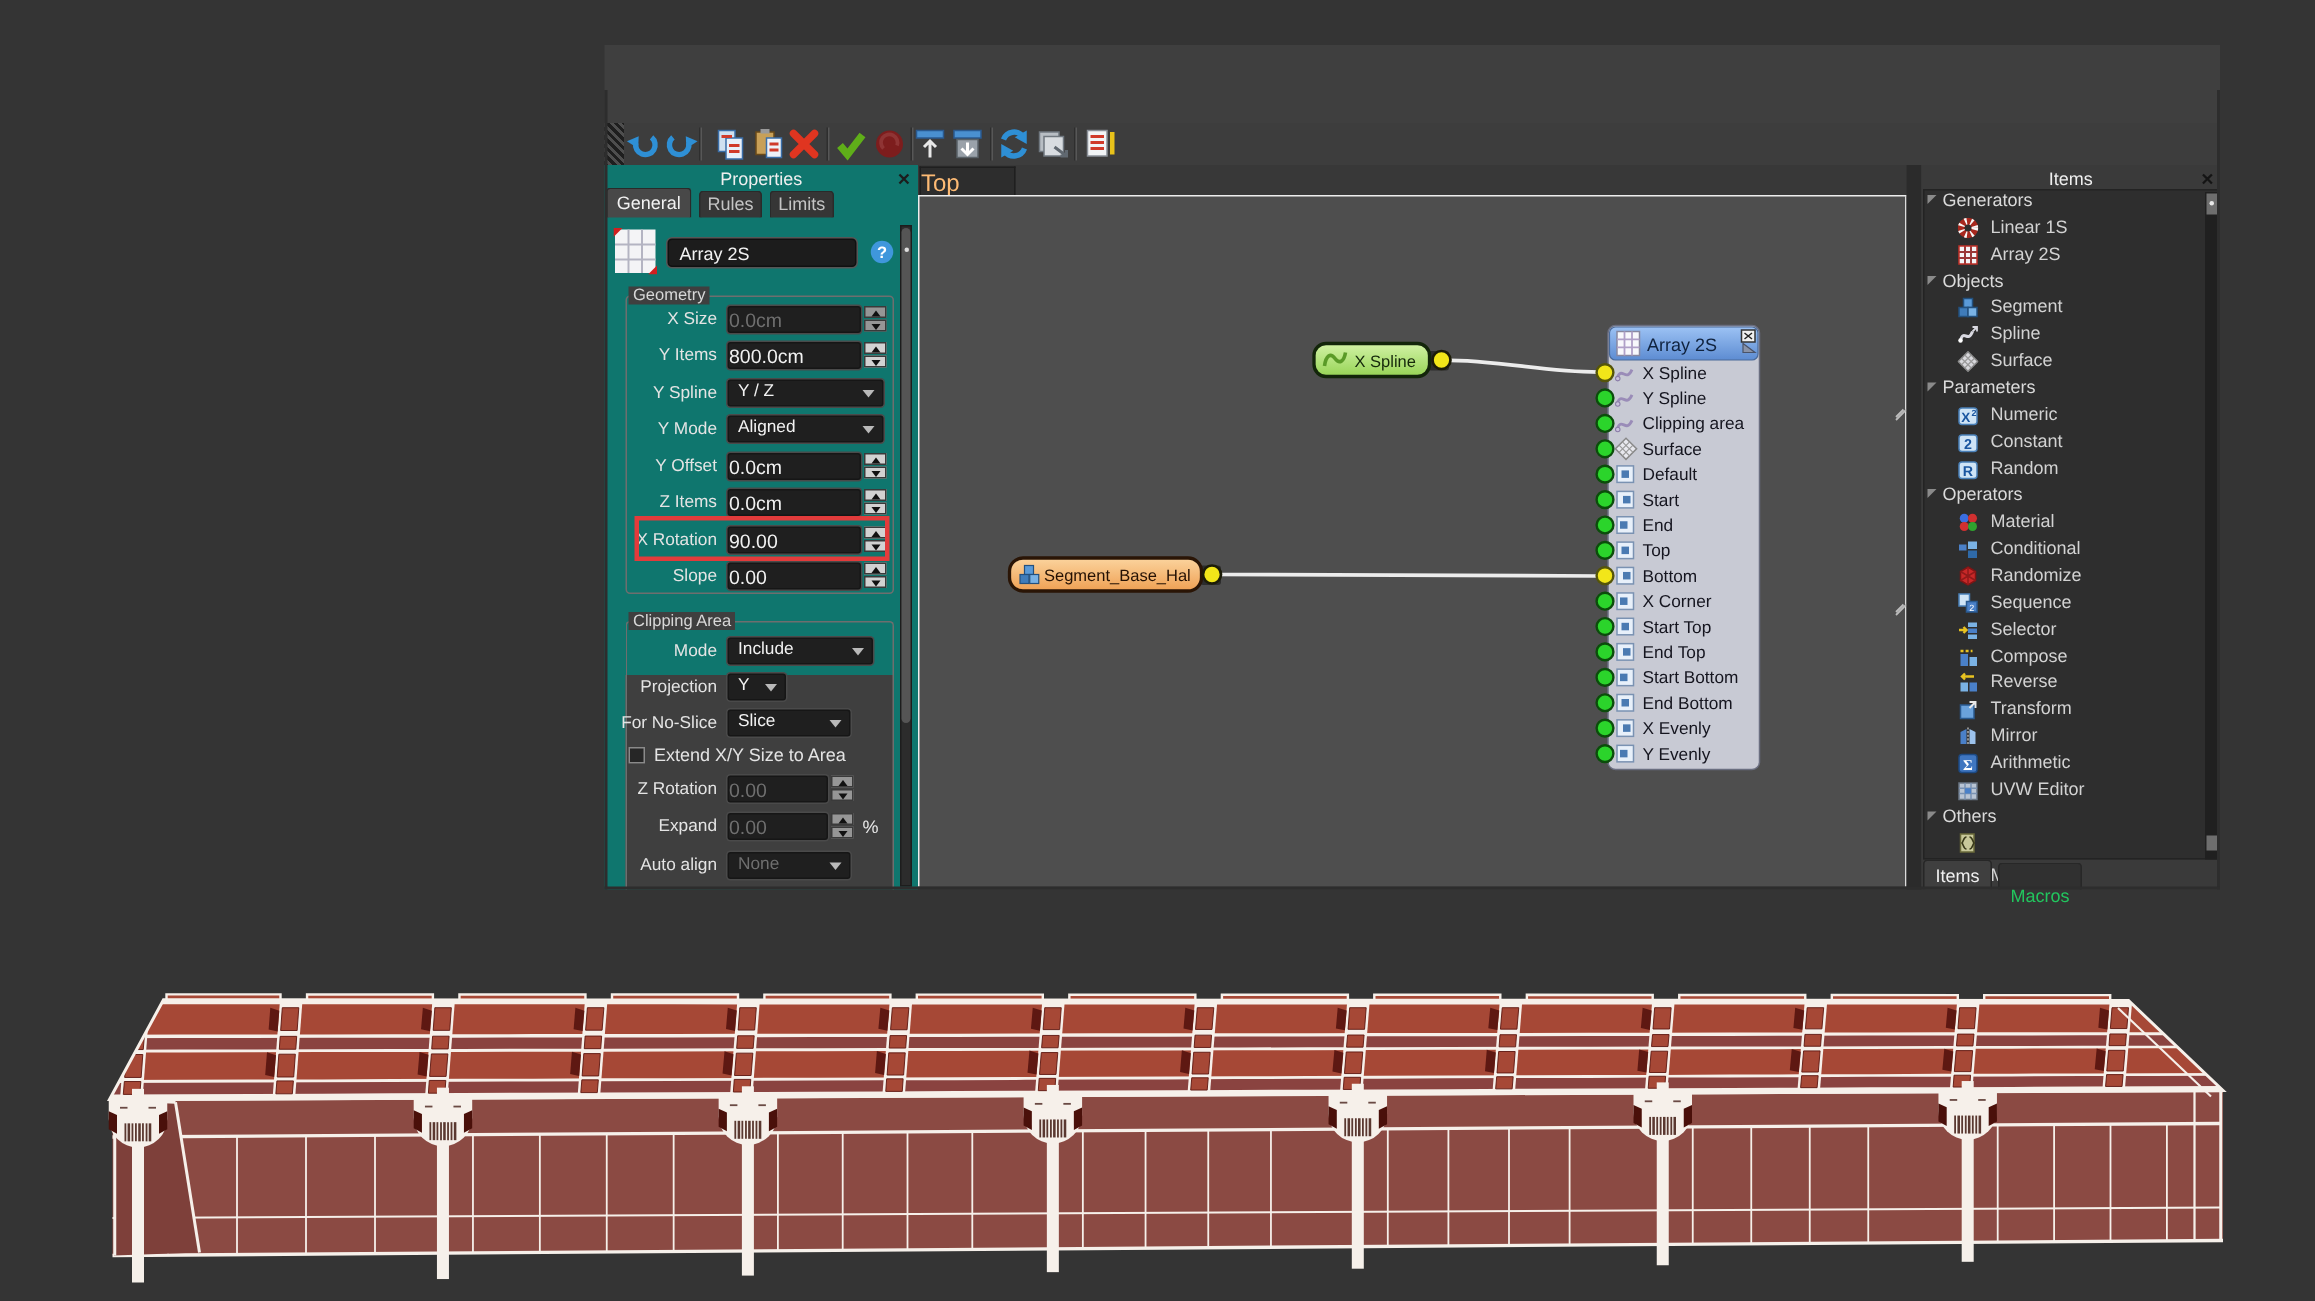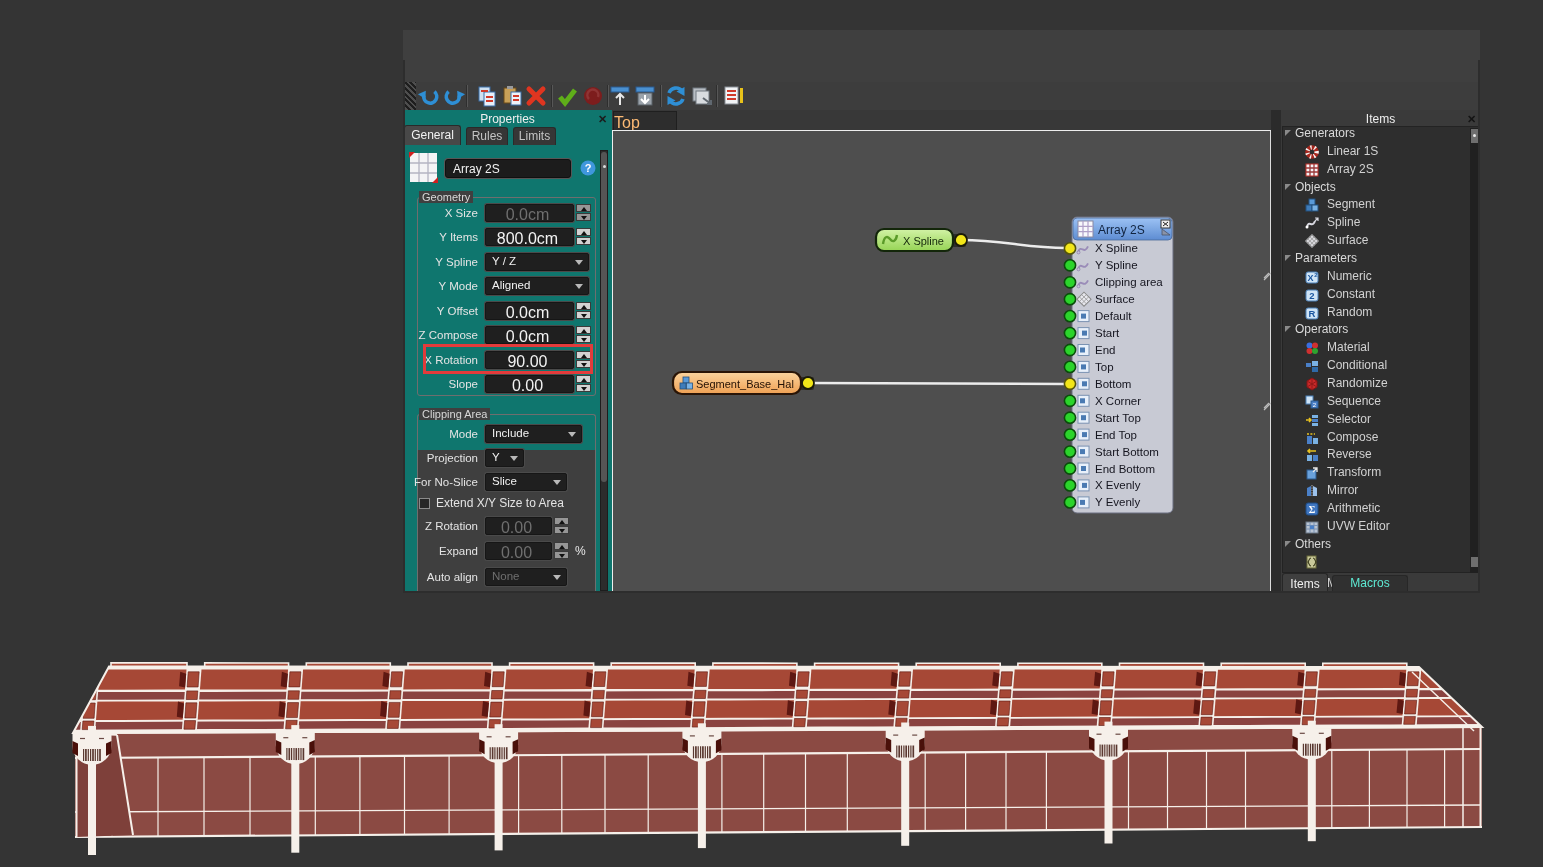--- a/index.html
+++ b/index.html
@@ -16,21 +16,21 @@
 
 #props{position:absolute;left:0;top:80px;width:209px;height:483px;background:#0f766e}
 #props .hdr{position:absolute;left:0;top:2px;width:209px;text-align:center;font-size:12px;color:#efefef}
 .tab{position:absolute;font-size:12px;text-align:center;border:1px solid #2a2a2a;border-bottom:none;border-radius:3px 3px 0 0}
 .tabon{background:#484848;color:#f2f2f2}
 .taboff{background:#363636;color:#c4c4c4}
 .group{position:absolute;border:1px solid #6e6e6e;border-radius:3px}
 .glabel{position:absolute;font-size:11px;color:#d8d8d8;background:#3f3f3f;padding:0 3px}
 .flabel{position:absolute;font-size:11.5px;color:#e4e4e4;text-align:right;white-space:nowrap}
 .field{position:absolute;background:#1f1f1f;border:1px solid #161616;border-radius:2px;
-font-size:16px;color:#f2f2f2;text-align:center;padding:1px 4px 0 0;box-shadow:0 0 0 1px #4a4a4a}
+font-size:13px;color:#f2f2f2;text-align:left;padding:1px 4px 0 0;box-shadow:0 0 0 1px #4a4a4a}
 .field.dis{color:#6f6f6f}
 .dd{position:absolute;background:#1f1f1f;border:1px solid #161616;border-radius:2px;
 font-size:11.5px;color:#f2f2f2;text-align:left;padding:1px 0 0 6px;box-shadow:0 0 0 1px #4a4a4a}
 .dd.dis{color:#6f6f6f}
 .dd .arr{position:absolute;right:5px;top:6px;width:0;height:0;border-left:4px solid transparent;
 border-right:4px solid transparent;border-top:5px solid #b9b9b9}
 .spin{position:absolute;width:15px}
 .spin div{position:absolute;left:0;width:15px;height:8px;background:#d2d2d2;border:1px solid #3a3a3a}
 .spin div.u{top:0}.spin div.d{top:9px}
 .spin div:after{content:"";position:absolute;left:3.5px;width:0;height:0;
@@ -436,21 +436,21 @@
       <div class="flabel" style="left:0px;top:146px;width:75px">Y Spline</div>
       <div class="dd" style="left:82px;top:143px;width:104px;height:18px">Y / Z<div class="arr"></div></div>
       <div class="flabel" style="left:0px;top:170px;width:75px">Y Mode</div>
       <div class="dd" style="left:82px;top:167px;width:104px;height:18px">Aligned<div class="arr"></div></div>
       <div class="flabel" style="left:0px;top:195px;width:75px">Y Offset</div>
       <div class="field" style="left:82px;top:192px;width:89px;height:18px">0.0cm</div>
       <div class="spin" style="left:173px;top:192px;height:18px">
         <div class="u"></div>
         <div class="d"></div>
       </div>
-      <div class="flabel" style="left:0px;top:219px;width:75px">Z Compose</div>
+      <div class="flabel" style="left:0px;top:219px;width:75px">Z Items</div>
       <div class="field" style="left:82px;top:216px;width:89px;height:18px">0.0cm</div>
       <div class="spin" style="left:173px;top:216px;height:18px">
         <div class="u"></div>
         <div class="d"></div>
       </div>
       <div class="flabel" style="left:0px;top:244px;width:75px">X Rotation</div>
       <div class="field" style="left:82px;top:241px;width:89px;height:18px">90.00</div>
       <div class="spin" style="left:173px;top:241px;height:18px">
         <div class="u"></div>
         <div class="d"></div>
@@ -751,17 +751,17 @@
             <rect x="2" y="1" width="9" height="12" fill="#c8c89a" stroke="#6a6a3a"></rect>
             <path d="M6,3 c-2,0 -2,3 -3,4 c1,1 1,4 3,4 M8,3 c2,0 2,3 3,4 c-1,1 -1,4 -3,4" stroke="#3a3a1a" stroke-width="1.1" fill="none"></path>
           </svg></div>
         <div class="itm" style="top:449px">Macro</div>
         <div class="abs" style="left:187px;top:1px;width:9px;height:445px;background:#202020"></div>
         <div class="abs" style="left:188px;top:2px;width:7px;height:14px;background:#6e6e6e"></div>
         <div class="abs" style="left:190px;top:7px;width:3px;height:3px;background:#e8e8e8;border-radius:2px"></div>
         <div class="abs" style="left:188px;top:430px;width:7px;height:10px;background:#6e6e6e"></div>
       </div>
       <div class="btab" style="left:1px;top:463px;width:46px;height:20px;background:#3f3f3f;color:#f0f0f0;padding-top:3px">Items</div>
-      <div class="btab" style="left:51px;top:465px;width:76px;height:18px;background:#303030;color:#5eead4;padding-top:0">Macros</div>
+      <div class="btab" style="left:51px;top:465px;width:56px;height:18px;background:#303030;color:#22c55e;padding-top:14px">Macros</div>
     </div>
     <div class="abs" style="left:0;top:30px;width:2px;height:533px;background:#2d2d2d"></div>
     <div class="abs" style="left:1075px;top:30px;width:2px;height:533px;background:#2d2d2d"></div>
     <div class="abs" style="left:0;top:561px;width:1077px;height:2px;background:#2d2d2d"></div>
   </div>
 </body></html>

